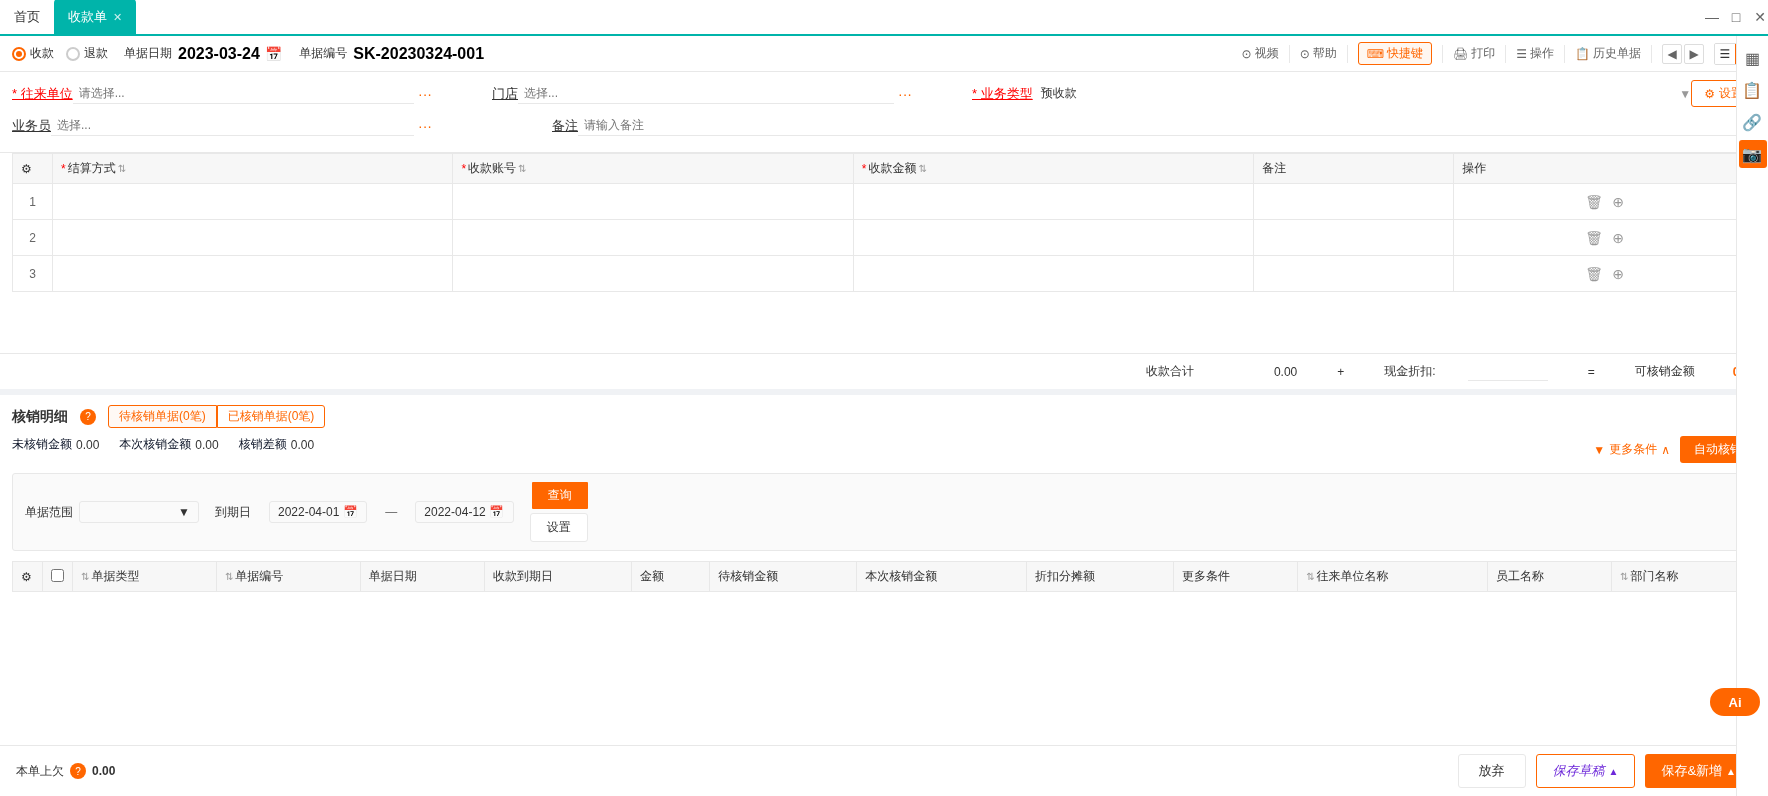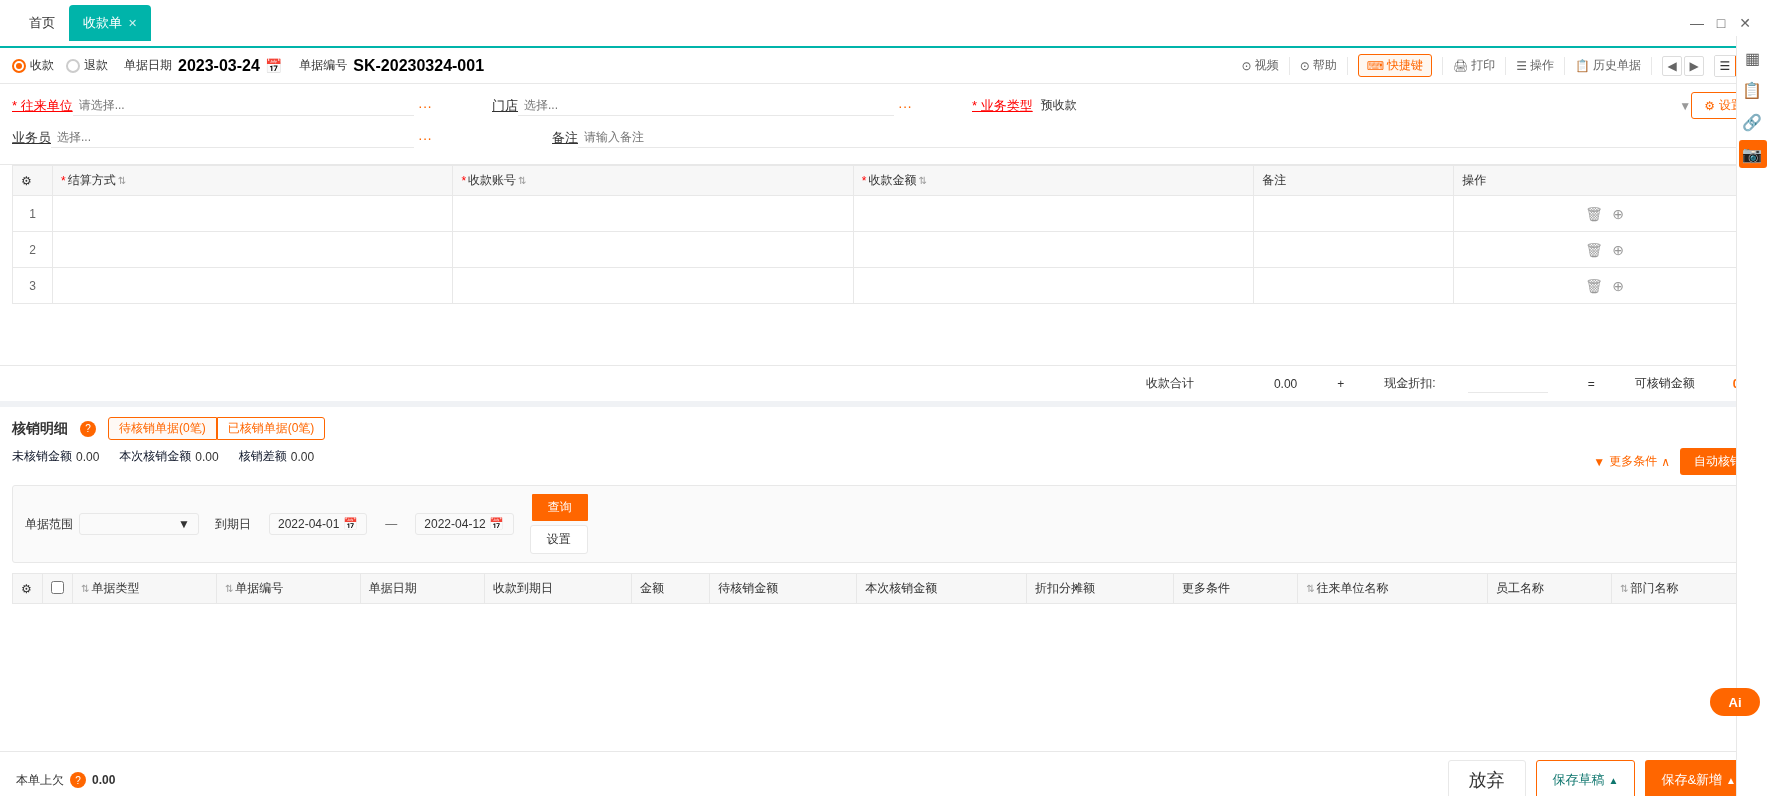--- a/index.html
+++ b/index.html
@@ -1,22 +1,22 @@
 <!DOCTYPE html>
 <html><head>
   <meta charset="utf-8">
   <style>
     * { box-sizing: border-box; margin: 0; padding: 0; }
     body { font-family: 'Microsoft YaHei', Arial, sans-serif; font-size: 12px; background: #f0f2f5; color: #333; overflow: hidden; }
 
     
     .tab-bar {
       display: flex; align-items: center; background: #fff;
-      border-bottom: 2px solid #00b4aa; height: 48px;
-      padding: 0 15px;
+      border-bottom: 2px solid #00b4aa; height: 36px;
+      padding: 0 0;
     }
     .tab-item {
       padding: 0 14px; height: 36px; display: flex; align-items: center;
       cursor: pointer; font-size: 13px; color: #333;
     }
     .tab-item.active {
       background: #00b4aa; color: #fff; border-radius: 4px 4px 0 0;
     }
     .tab-item .close-btn {
       margin-left: 6px; font-size: 11px; cursor: pointer; color: rgba(255,255,255,0.8);
@@ -129,22 +129,22 @@
     .th-checkbox { text-align: center; width: 30px; }
 
     
     .bottom-bar {
       display: flex; align-items: center; padding: 8px 16px;
       background: #fff; border-top: 1px solid #e8e8e8;
       flex-shrink: 0;
     }
     .bottom-stat { display: flex; align-items: center; gap: 6px; font-size: 12px; }
     .bottom-actions { margin-left: auto; display: flex; gap: 10px; }
-    .btn-abandon { background: #fff; border: 1px solid #e8e8e8; color: #333; padding: 7px 20px; border-radius: 3px; cursor: pointer; font-size: 18px; }
-    .btn-draft { background: #fff; border: 1px solid #ff6600; color: #0f766e; padding: 7px 16px; border-radius: 3px; cursor: pointer; font-size: 13px; display: flex; align-items: center; gap: 4px; }
+    .btn-abandon { background: #fff; border: 1px solid #e8e8e8; color: #333; padding: 7px 20px; border-radius: 3px; cursor: pointer; font-size: 13px; }
+    .btn-draft { background: #fff; border: 1px solid #ff6600; color: #6d28d9; padding: 7px 16px; border-radius: 3px; cursor: pointer; font-size: 13px; display: flex; align-items: center; gap: 4px; font-style: italic; }
     .btn-save { background: #ff6600; border: none; color: #fff; padding: 7px 16px; border-radius: 3px; cursor: pointer; font-size: 13px; display: flex; align-items: center; gap: 4px; }
     .btn-arrow { font-size: 10px; }
 
     
     .right-sidebar {
       position: fixed; right: 0; top: 36px;
       width: 32px; background: #fff;
       border-left: 1px solid #e8e8e8;
       display: flex; flex-direction: column; align-items: center;
       padding-top: 8px; gap: 4px; height: calc(796px - 36px);

